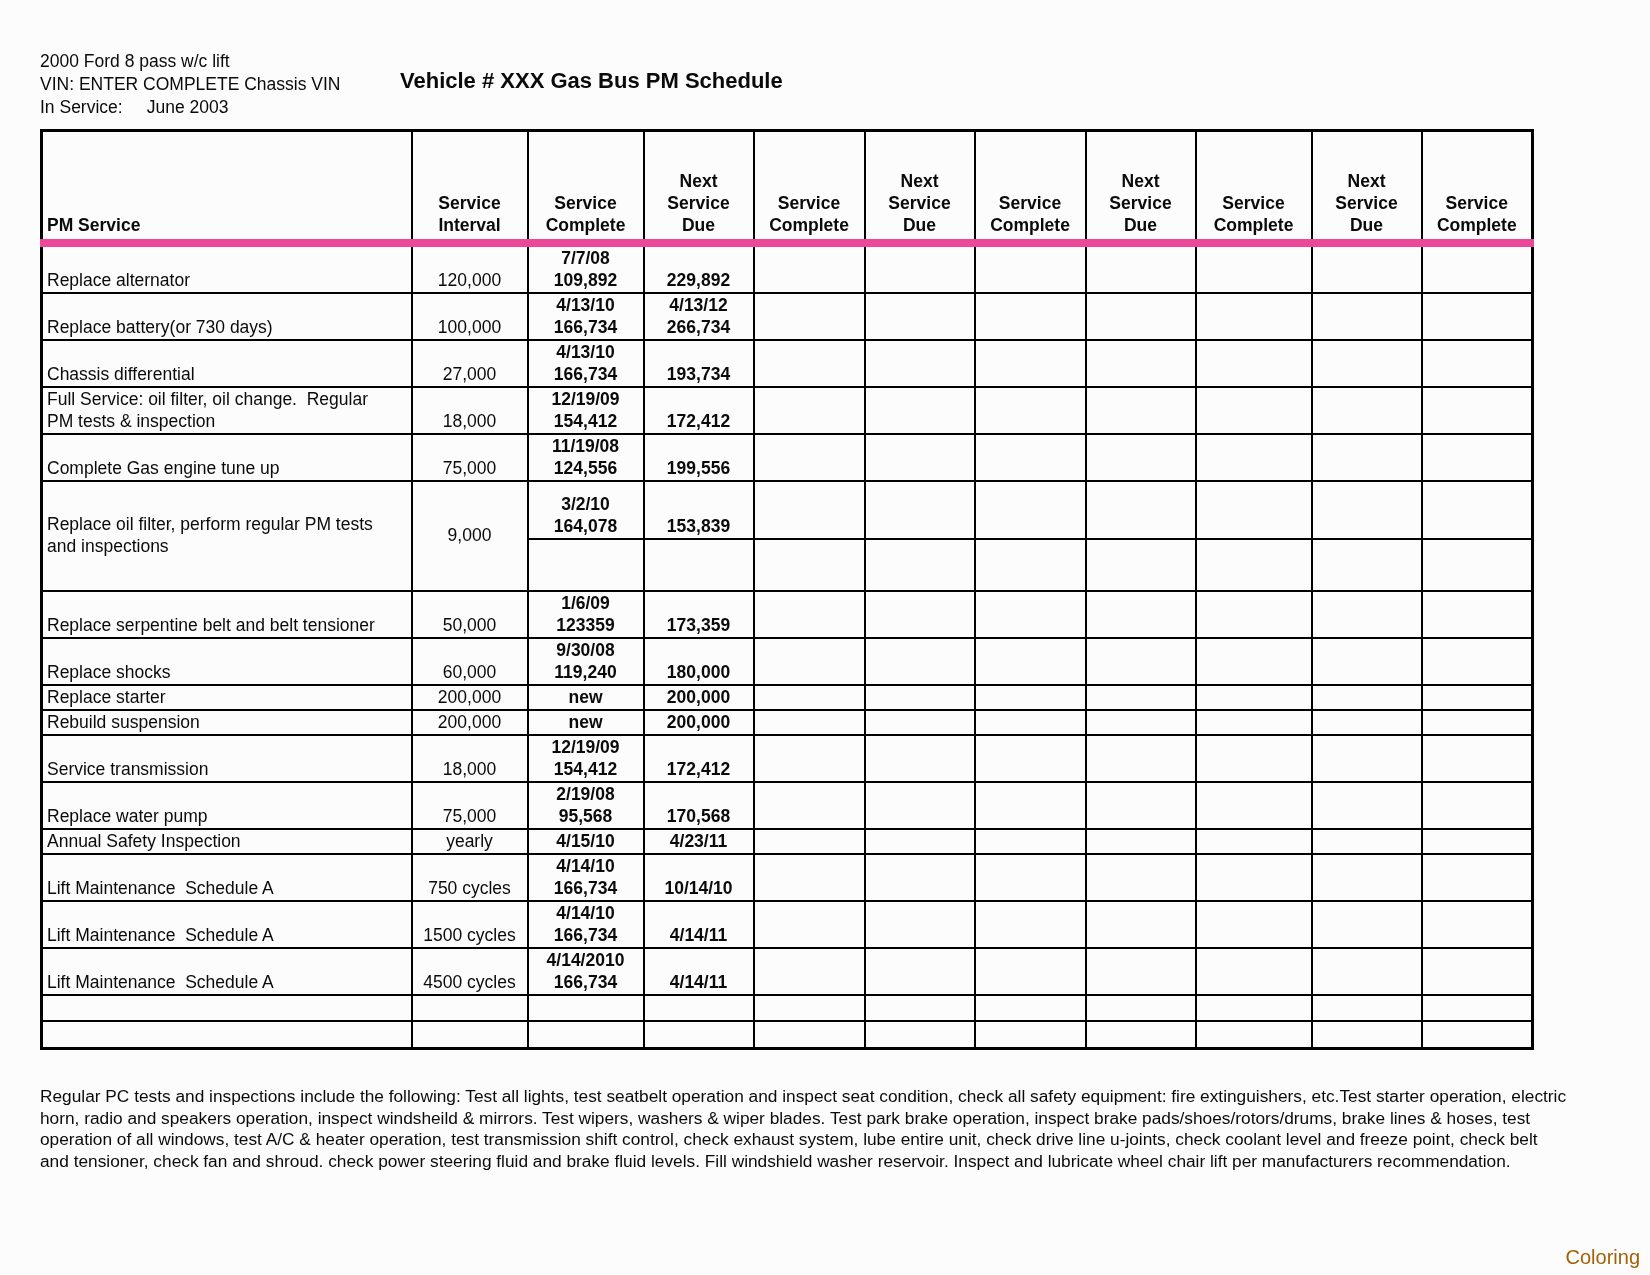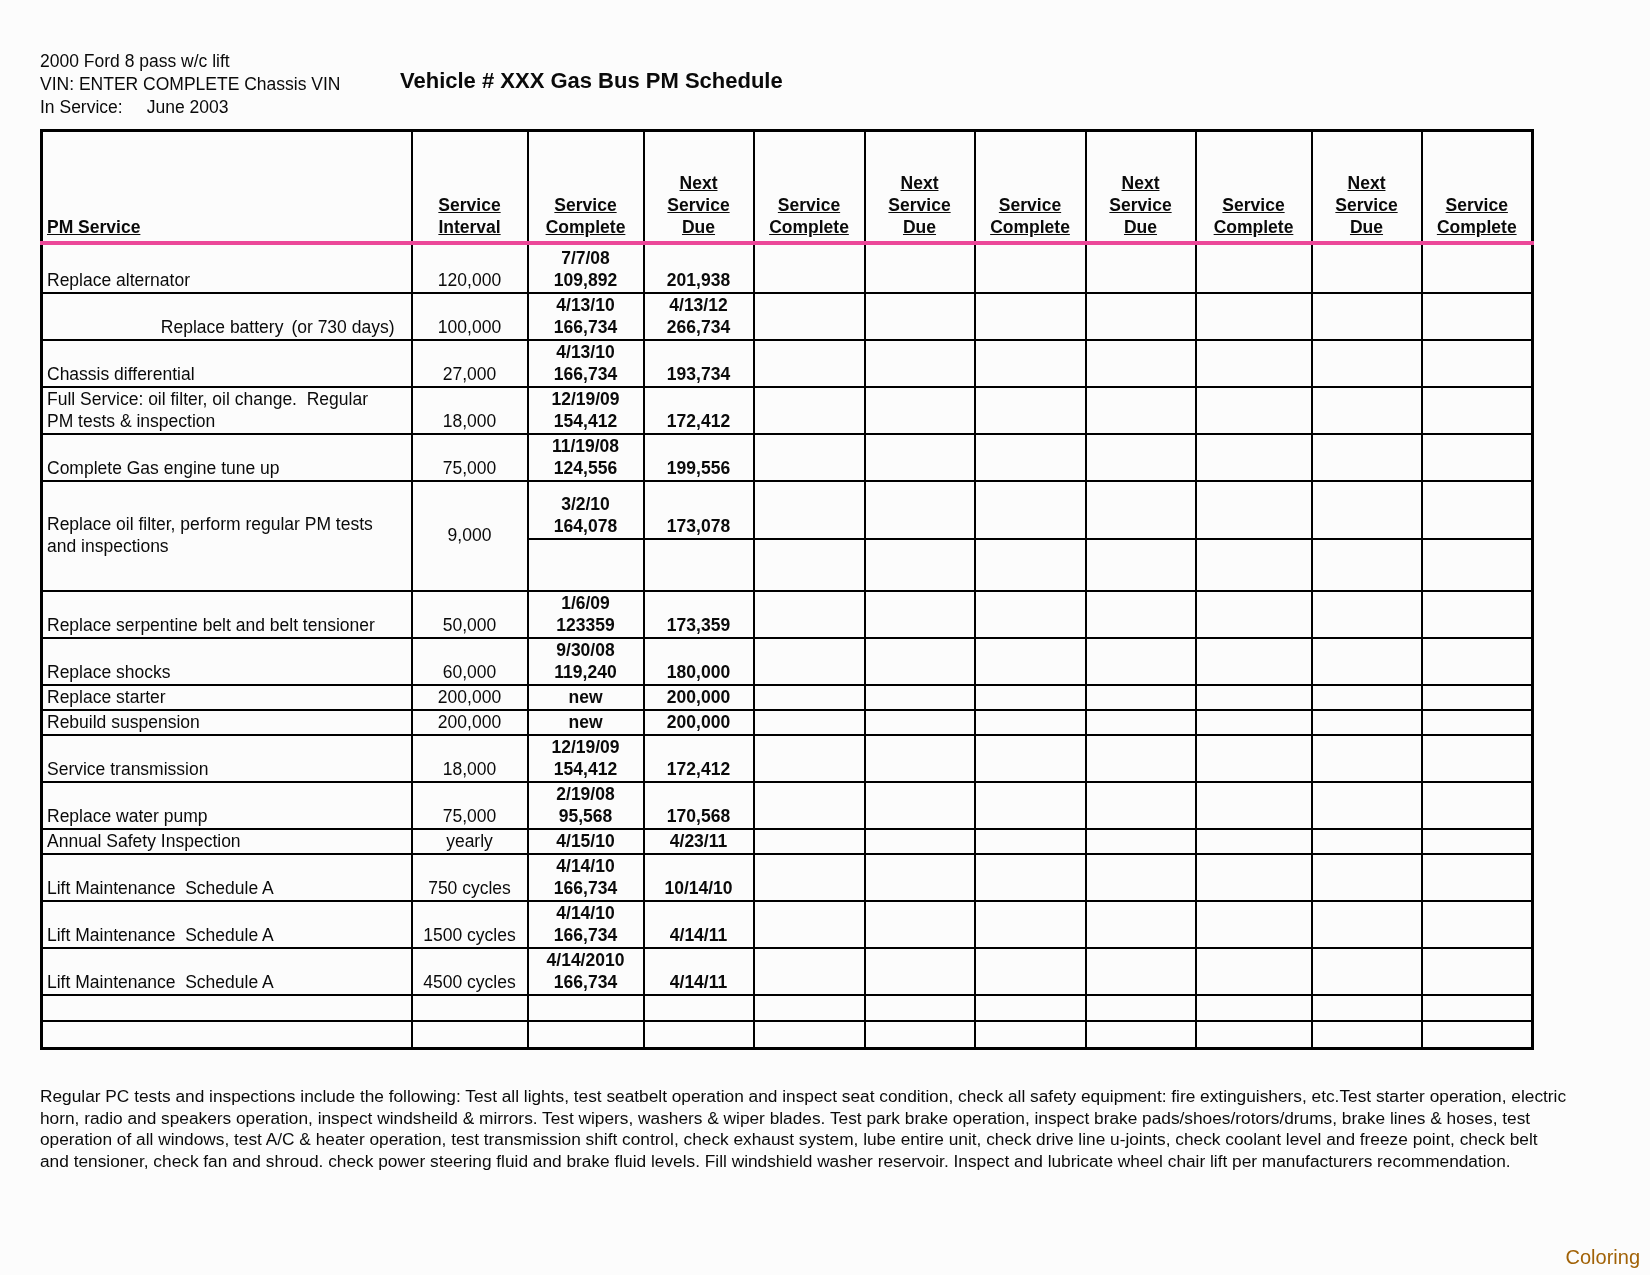--- a/index.html
+++ b/index.html
@@ -26,33 +26,32 @@
   .pm-table th,.pm-table td{
     border:2px solid #000;
     vertical-align:bottom;
     font-size:17.5px;
     padding:0 2px 1px 2px;
     overflow:hidden;
   }
   .pm-table th{
     font-weight:bold;text-align:center;
     white-space:pre-line;line-height:22px;
-    border-bottom:4px solid #ec4899;
+    border-bottom:8px solid #ec4899;
     padding-bottom:3px;
-    text-decoration:underline;
   }
   .pm-table th.first{text-align:left;padding-left:4px;}
   .pm-table td.svc{
     text-align:left;padding-left:4px;
     white-space:pre-wrap;line-height:22px;
   }
   .pm-table td.num{text-align:center;}
   .pm-table td.mid{vertical-align:middle;}
   .pm-table .line{line-height:22px;text-align:center;font-weight:bold;}
-  .svc-flex{display:flex;justify-content:flex-end;align-items:flex-end;gap:8px;}
+  .svc-flex{display:flex;justify-content:flex-start;align-items:flex-end;}
   .svc-flex .note{padding-right:14px;}
   .mileage{
     display:flex;margin-left:40px;margin-top:30px;
     font-size:17.5px;line-height:22px;
   }
   .m-label{width:370px;padding-left:4px;}
   .m-date{width:116px;text-align:center;}
   .m-val{width:116px;text-align:center;}
   .notes{
     margin:36px 30px 0 40px;
@@ -122,21 +121,21 @@
       </thead>
       <tbody>
         <tr style="height: 50px;">
           <td class="svc">Replace alternator</td>
           <td class="num">120,000</td>
           <td class="num">
             <div class="line">7/7/08</div>
             <div class="line">109,892</div>
           </td>
           <td class="num">
-            <div class="line">201,938</div>
+            <div class="line">229,892</div>
           </td>
           <td></td>
           <td></td>
           <td></td>
           <td></td>
           <td></td>
           <td></td>
           <td></td>
         </tr>
         <tr style="height: 46px;">
@@ -215,21 +214,21 @@
         </tr>
         <tr style="height: 58px;">
           <td class="svc mid" rowspan="2">Replace oil filter, perform regular PM tests
 and inspections</td>
           <td class="num mid" rowspan="2">9,000</td>
           <td class="num">
             <div class="line">3/2/10</div>
             <div class="line">164,078</div>
           </td>
           <td class="num">
-            <div class="line">173,078</div>
+            <div class="line">153,839</div>
           </td>
           <td></td>
           <td></td>
           <td></td>
           <td></td>
           <td></td>
           <td></td>
           <td></td>
         </tr>
         <tr style="height: 52px;">

